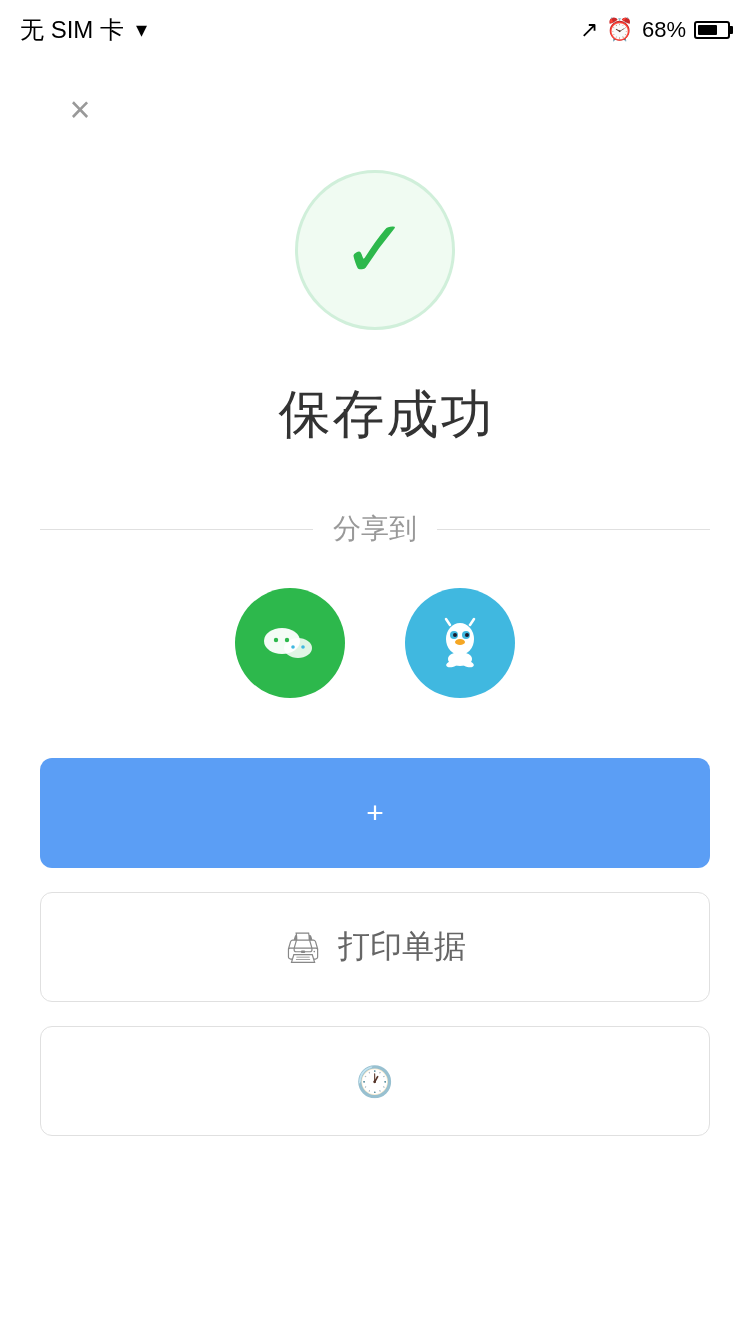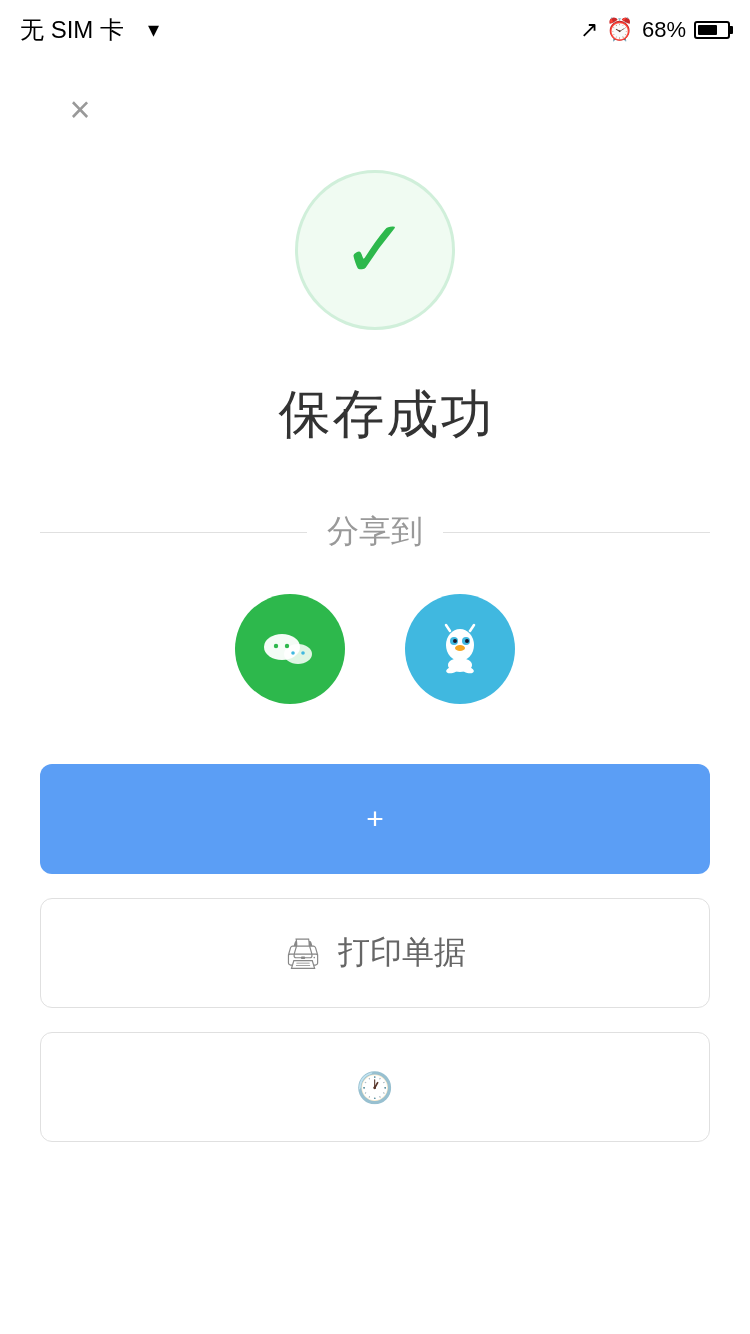--- a/index.html
+++ b/index.html
@@ -21,21 +21,21 @@
       background: #ffffff;
       display: flex;
       align-items: center;
       justify-content: space-between;
       padding: 0 20px;
       flex-shrink: 0;
     }
     .status-left {
       display: flex;
       align-items: center;
-      gap: 24px;
+      gap: 12px;
       font-size: 24px;
       color: #000;
       font-weight: 500;
     }
     .status-left .wifi-icon {
       font-size: 22px;
     }
     .status-center {
       font-size: 28px;
       font-weight: 600;
@@ -152,21 +152,21 @@
       margin-bottom: 40px;
     }
     .share-divider::before,
     .share-divider::after {
       content: '';
       flex: 1;
       height: 1px;
       background: #e0e0e0;
     }
     .share-label {
-      font-size: 32px;
+      font-size: 28px;
       color: #999;
       white-space: nowrap;
     }
 
     .share-icons {
       display: flex;
       justify-content: center;
       gap: 60px;
     }
 

